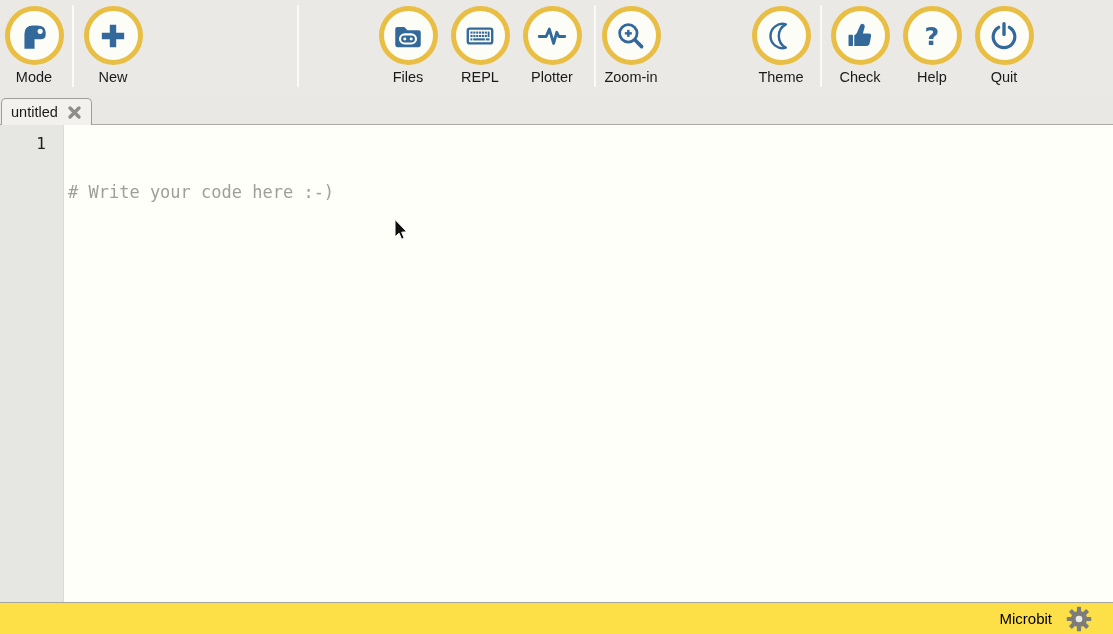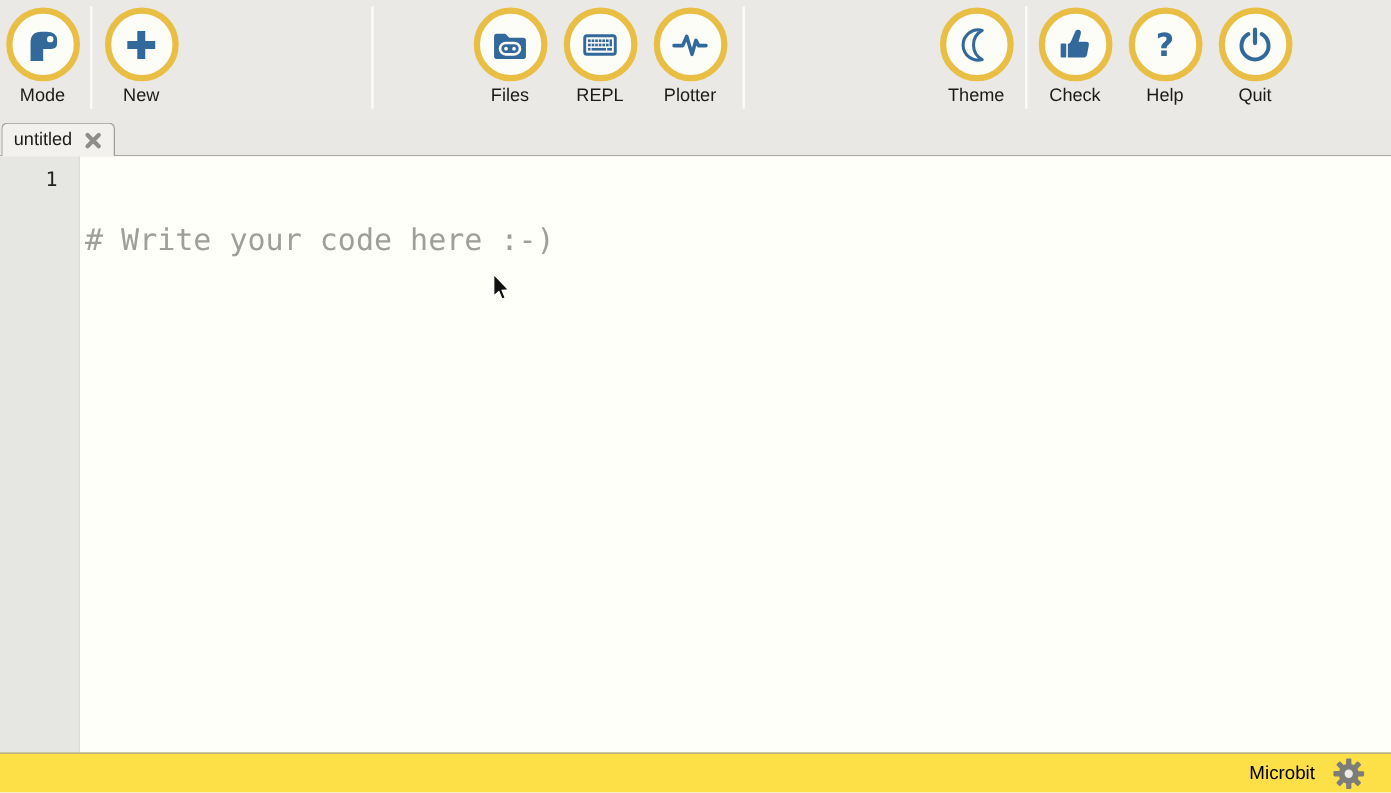--- a/index.html
+++ b/index.html
@@ -53,21 +53,21 @@
     position:absolute; top:125px; left:0; width:1113px; height:477px;
     background:#FFFFFA; display:flex;
   }
   .gutter {
     width:64px; background:#E6E6E2; border-right:1px solid #DCDCD8;
     font-family:"DejaVu Sans Mono", monospace; font-size:16px;
     color:#1F1F1F; text-align:right; padding:9px 17px 0 0;
   }
   .code-area {
     flex:1; padding:7px 0 0 4px;
-    font-family:"DejaVu Sans Mono", monospace; font-size:24px;
+    font-family:"DejaVu Sans Mono", monospace; font-size:17px;
     line-height:24px; color:#9E9E9A; white-space:pre;
   }
   
   .statusbar {
     position:absolute; bottom:0; left:0; width:1113px; height:32px;
     background:#fde047; border-top:1px solid #A5A5A0;
     display:flex; align-items:center; justify-content:flex-end;
     gap:13px; padding-right:20px; font-size:15px; color:#000;
   }
   .mouse-cursor { position:absolute; left:394px; top:219px; z-index:10; }
@@ -146,20 +146,31 @@
     <div class="circle">
       <svg width="34" height="34" viewBox="0 0 32 32">
         <polyline points="4,16.5 10.5,16.5 13.5,9.5 17.5,23 20.5,12.5 22.5,16.5 28,16.5" fill="none" stroke="currentColor" stroke-width="2.7" stroke-linecap="round" stroke-linejoin="round"></polyline>
       </svg>
     </div>
     <div class="lbl">Plotter</div>
   </div>
 
   <div class="sep" style="left:594px"></div>
 
+  <div class="tbtn" style="left:631px">
+    <div class="circle">
+      <svg width="34" height="34" viewBox="0 0 32 32">
+        <circle cx="13.5" cy="13.5" r="8.2" fill="none" stroke="currentColor" stroke-width="2.6"></circle>
+        <line x1="19.6" y1="19.6" x2="26" y2="26" stroke="currentColor" stroke-width="3.4" stroke-linecap="round"></line>
+        <line x1="13.5" y1="10.2" x2="13.5" y2="16.8" stroke="currentColor" stroke-width="2.3"></line>
+        <line x1="10.2" y1="13.5" x2="16.8" y2="13.5" stroke="currentColor" stroke-width="2.3"></line>
+      </svg>
+    </div>
+    <div class="lbl">Zoom-in</div>
+  </div>
 
 
   <div class="tbtn" style="left:781px">
     <div class="circle">
       <svg width="34" height="34" viewBox="0 0 32 32">
         <path d="M20.5,5 A11.4,11.4 0 1 0 20.5,27 A12.5,12.5 0 0 1 20.5,5 Z" fill="none" stroke="currentColor" stroke-width="2.3" stroke-linejoin="round"></path>
       </svg>
     </div>
     <div class="lbl">Theme</div>
   </div>

